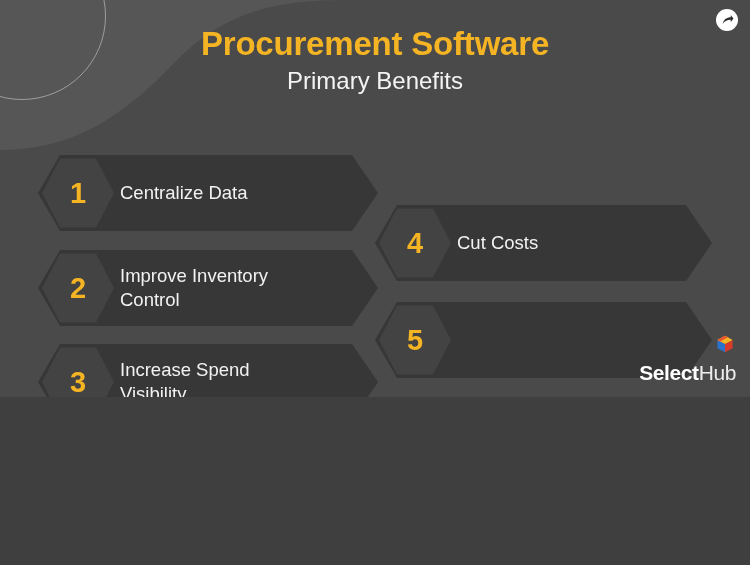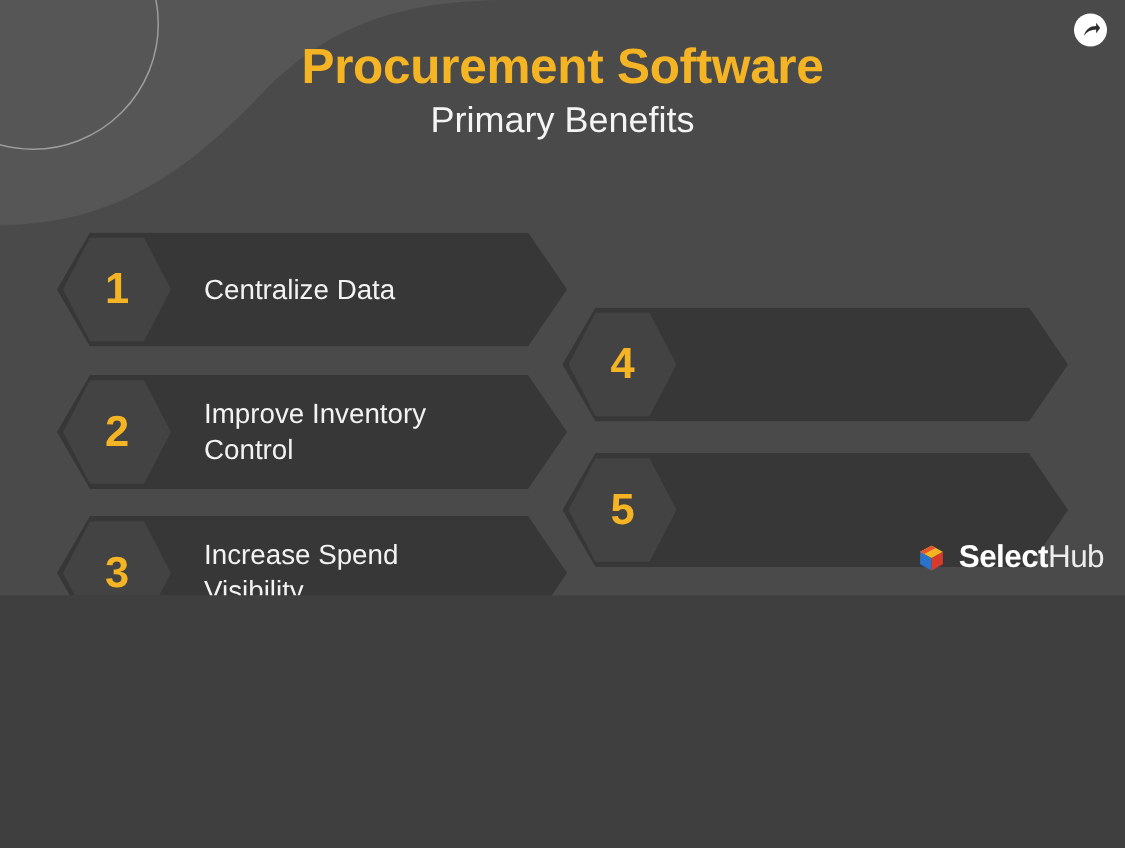--- a/index.html
+++ b/index.html
@@ -129,37 +129,38 @@
     clip-path: polygon(25% 2%, 75% 2%, 100% 50%, 75% 98%, 25% 98%, 0% 50%);
   }
   .hexnum span {
     font-size: 29px;
     font-weight: bold;
     line-height: 1;
     color: #f5b423;
   }
   .banner .label {
     position: relative;
-    margin-left: 22px;
+    margin-left: 6px;
     padding-right: 34px;
     font-size: 18.5px;
     line-height: 1.28;
     color: #f2f2f2;
     font-weight: normal;
     white-space: pre-line;
   }
 
   
   .logo {
     position: absolute;
     right: 14px;
     bottom: 14px;
     display: flex;
-    align-items: flex-start;
+    align-items: flex-end;
     gap: 7px;
+    flex-direction: column;
   }
   .logo-word {
     font-size: 21px;
     line-height: 1;
     color: #ffffff;
     letter-spacing: -0.4px;
     white-space: nowrap;
   }
   .logo-word b { font-weight: bold; }
   .logo-word i { font-style: normal; font-weight: 300; color: #ededed; }
@@ -232,20 +233,21 @@
     </div>
     <div class="label">Increase Spend
 Visibility</div>
   </div>
 
   <div class="banner" style="left:375px; top:205px; width:337px;">
     <div class="plate"></div>
     <div class="hexnum">
       <span>4</span>
     </div>
+    <div class="label">Cut Costs</div>
   </div>
 
   <div class="banner" style="left:375px; top:302px; width:337px;">
     <div class="plate"></div>
     <div class="hexnum">
       <span>5</span>
     </div>
   </div>
 
   <div class="banner" style="left:375px; top:397px; width:337px;">

